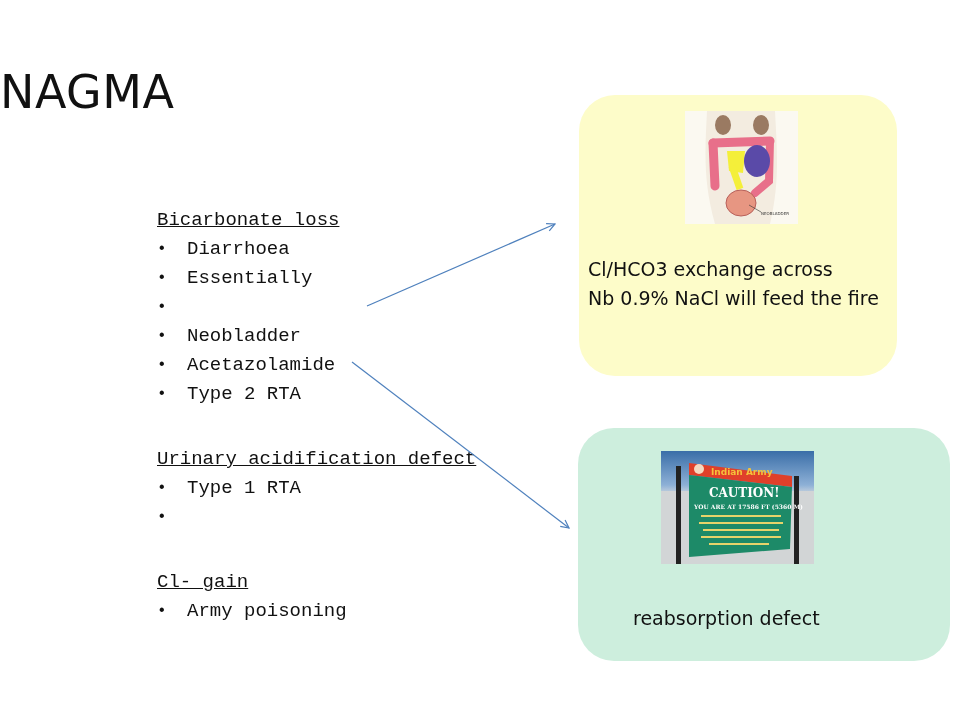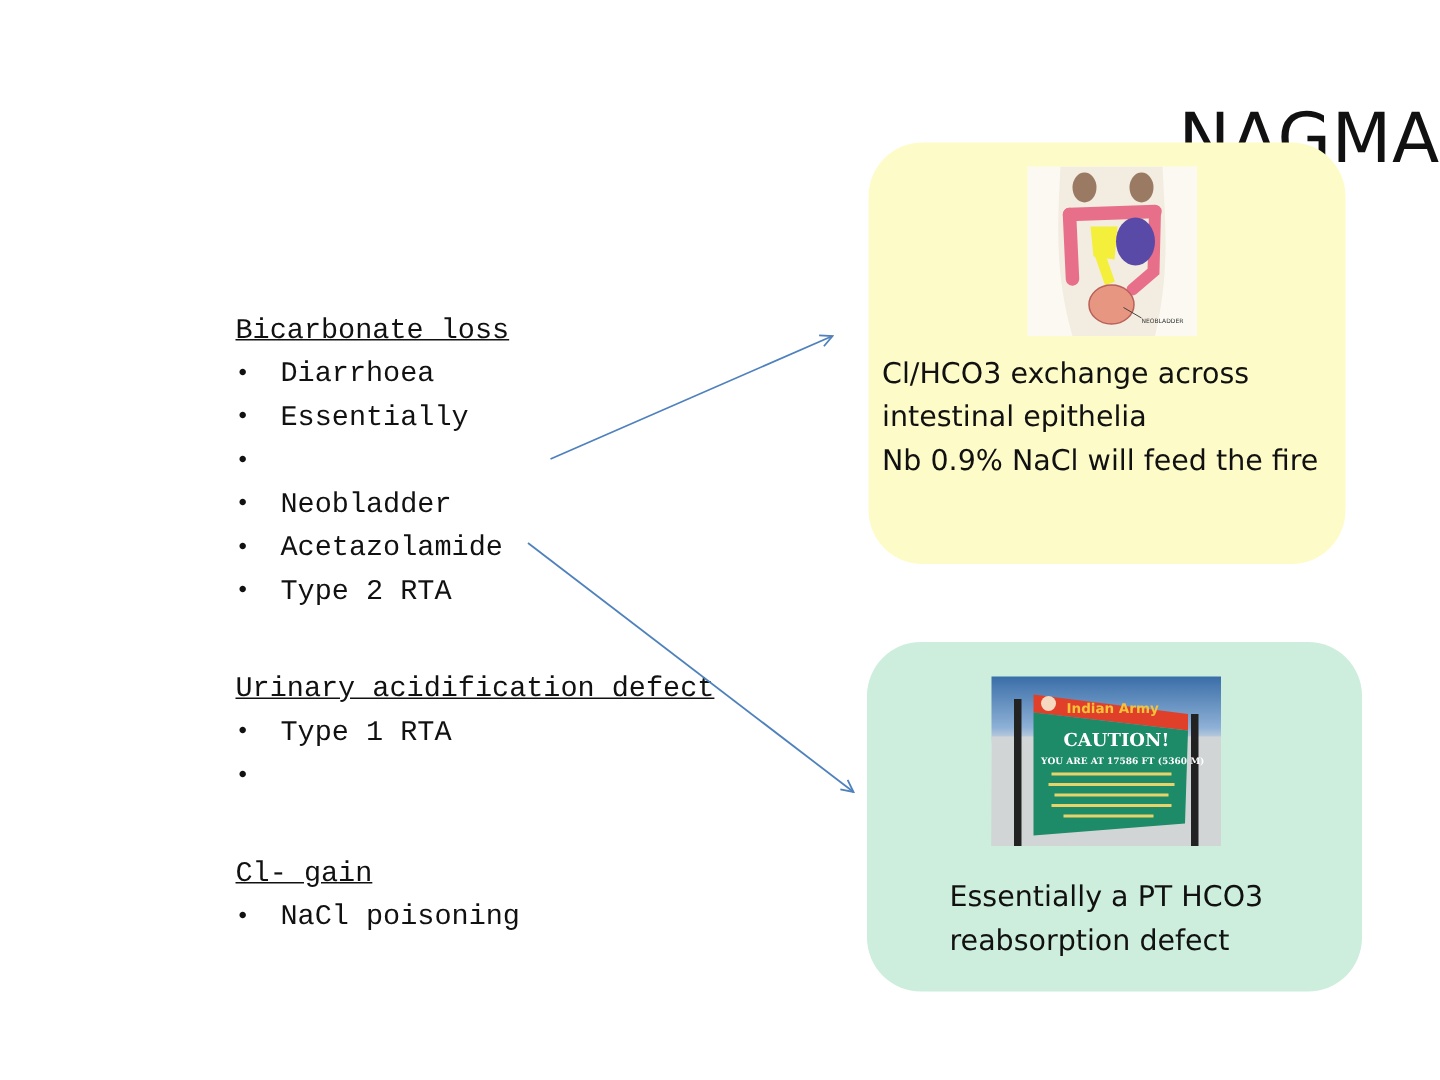--- a/index.html
+++ b/index.html
@@ -1,32 +1,32 @@
 <!DOCTYPE html>
 <html><head>
   <meta charset="utf-8">
   <style>
     html, body { margin: 0; padding: 0; background: #ffffff; }
     body { width: 960px; height: 720px; position: relative; overflow: hidden;
            font-family: "DejaVu Sans", "Liberation Sans", sans-serif; color: #111; }
-    .title { position: absolute; left: 0; width: 960px; top: 62px; text-align: right;
+    .title { position: absolute; left: 0; width: 960px; top: 62px; text-align: left;
              font-size: 46px; line-height: 60px; letter-spacing: 0.5px; font-weight: normal; }
     .left-list { position: absolute; left: 157px; top: 206px; font-size: 19px; font-family: Liberation Mono, monospace; }
     .section { margin: 0; }
     .section + .section { margin-top: 36px; }
     .heading { text-decoration: underline; line-height: 29px; height: 29px; white-space: nowrap; }
     .item { position: relative; padding-left: 30px; line-height: 29px; height: 29px; white-space: nowrap; }
     .bullet { position: absolute; left: 0; top: 0; font-size: 16px; }
     .box { position: absolute; border-radius: 36px; }
     .box-yellow { left: 579px; top: 95px; width: 318px; height: 281px; background: #fdfcc9; }
-    .box-green { left: 578px; top: 428px; width: 330px; height: 233px; background: #cdeedd; }
+    .box-green { left: 578px; top: 428px; width: 372px; height: 233px; background: #cdeedd; }
     .pic-gut { position: absolute; left: 106px; top: 16px; width: 113px; height: 113px; background: #fbf9f1; }
     .pic-sign { position: absolute; left: 83px; top: 23px; width: 153px; height: 113px; overflow: hidden;
                 background: linear-gradient(#3a6ea8 0%, #8db0d6 30%, #d9dde0 40%, #c8cbcd 100%); }
-    .box-text { position: absolute; font-size: 19px; line-height: 29px; white-space: nowrap; }
+    .box-text { position: absolute; font-size: 19px; line-height: 29px; white-space: nowrap; margin-top: 20px; }
     .yellow-text { left: 9px; top: 140px; }
     .green-text { left: 55px; top: 156px; }
     .arrows { position: absolute; left: 0; top: 0; width: 960px; height: 720px; pointer-events: none; }
   </style>
 </head>
 <body>
 
 <div>
   <div class="title">NAGMA</div>
 
@@ -40,21 +40,21 @@
       <div class="item"><span class="bullet">•</span><span>Acetazolamide</span></div>
       <div class="item"><span class="bullet">•</span><span>Type 2 RTA</span></div>
     </div>
     <div class="section">
       <div class="heading">Urinary acidification defect</div>
       <div class="item"><span class="bullet">•</span><span>Type 1 RTA</span></div>
       <div class="item"><span class="bullet">•</span></div>
     </div>
     <div class="section">
       <div class="heading">Cl- gain</div>
-      <div class="item"><span class="bullet">•</span><span>NaCl poisoning</span></div>
+      <div class="item"><span class="bullet">•</span><span>Army poisoning</span></div>
     </div>
   </div>
 
   <div class="box box-yellow">
     <div class="pic-gut">
       <svg width="113" height="113" viewBox="0 0 113 113">
         <path d="M22 0 C20 40 18 70 30 113 L85 113 C95 70 92 40 90 0 Z" fill="#f3ece0"></path>
         <ellipse cx="38" cy="14" rx="8" ry="10" fill="#9a7a62"></ellipse>
         <ellipse cx="76" cy="14" rx="8" ry="10" fill="#9a7a62"></ellipse>
         <path d="M28 32 L85 30" stroke="#e86f8a" stroke-width="9" fill="none" stroke-linecap="round"></path>
@@ -63,21 +63,20 @@
         <path d="M42 40 L60 40 L58 62 L44 60 Z" fill="#f4ef3a"></path>
         <ellipse cx="72" cy="50" rx="13" ry="16" fill="#5a4aa8"></ellipse>
         <path d="M47 55 L55 78" stroke="#f4ef3a" stroke-width="7" fill="none"></path>
         <ellipse cx="56" cy="92" rx="15" ry="13" fill="#e79682" stroke="#b8605a" stroke-width="1"></ellipse>
         <line x1="64" y1="94" x2="76" y2="101" stroke="#333" stroke-width="0.6"></line>
         <text x="76" y="104" font-size="4" fill="#333" font-family="DejaVu Sans, sans-serif">NEOBLADDER</text>
       </svg>
     </div>
     <div class="box-text yellow-text">
       <div>Cl/HCO3 exchange across</div>
-      <div>intestinal epithelia</div>
       <div>Nb 0.9% NaCl will feed the fire</div>
     </div>
   </div>
 
   <div class="box box-green">
     <div class="pic-sign">
       <svg width="153" height="113" viewBox="0 0 153 113">
         <rect x="0" y="40" width="153" height="73" fill="#d2d5d6"></rect>
         <rect x="15" y="15" width="5" height="98" fill="#222"></rect>
         <rect x="133" y="25" width="5" height="88" fill="#222"></rect>
@@ -88,21 +87,20 @@
         <text x="48" y="46" font-size="12" font-weight="bold" fill="#ffffff" font-family="DejaVu Serif, serif">CAUTION!</text>
         <text x="33" y="58" font-size="6" font-weight="bold" fill="#ffffff" font-family="DejaVu Serif, serif">YOU ARE AT 17586 FT (5360 M)</text>
         <rect x="40" y="64" width="80" height="2" fill="#e7d36a"></rect>
         <rect x="38" y="71" width="84" height="2" fill="#e7d36a"></rect>
         <rect x="42" y="78" width="76" height="2" fill="#e7d36a"></rect>
         <rect x="40" y="85" width="80" height="2" fill="#e7d36a"></rect>
         <rect x="48" y="92" width="60" height="2" fill="#e7d36a"></rect>
       </svg>
     </div>
     <div class="box-text green-text">
-      <div>Essentially a PT HCO3</div>
       <div>reabsorption defect</div>
     </div>
   </div>
 
   <svg class="arrows" viewBox="0 0 960 720">
     <defs>
       <marker id="ah" markerWidth="10" markerHeight="10" refX="9" refY="5" orient="auto" markerUnits="userSpaceOnUse">
         <path d="M1 1 L9 5 L1 9" fill="none" stroke="#4f81bd" stroke-width="1.2"></path>
       </marker>
     </defs>

